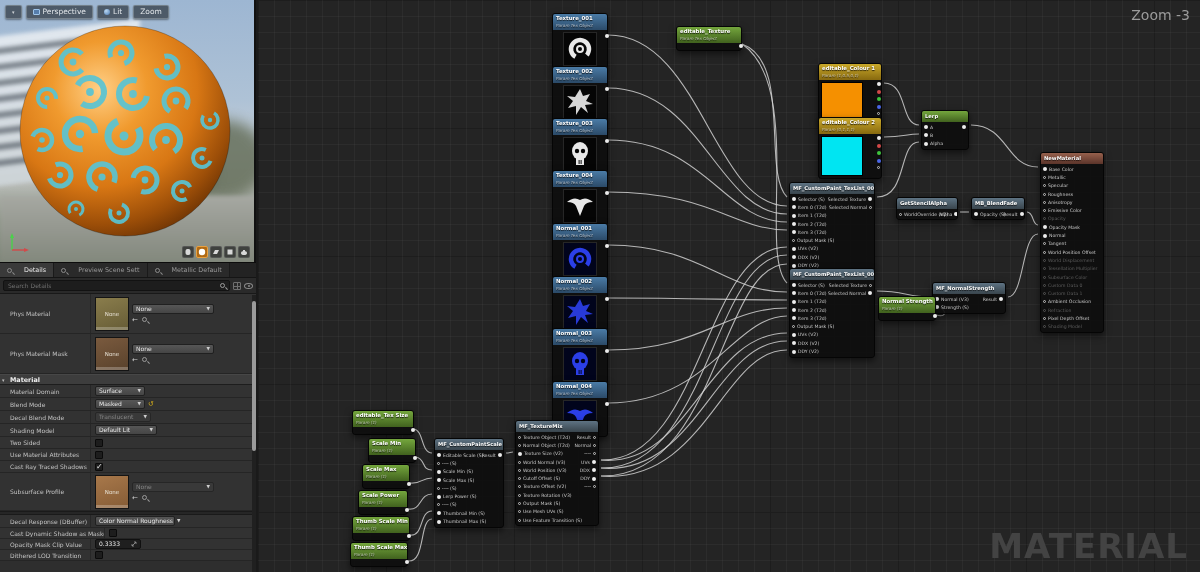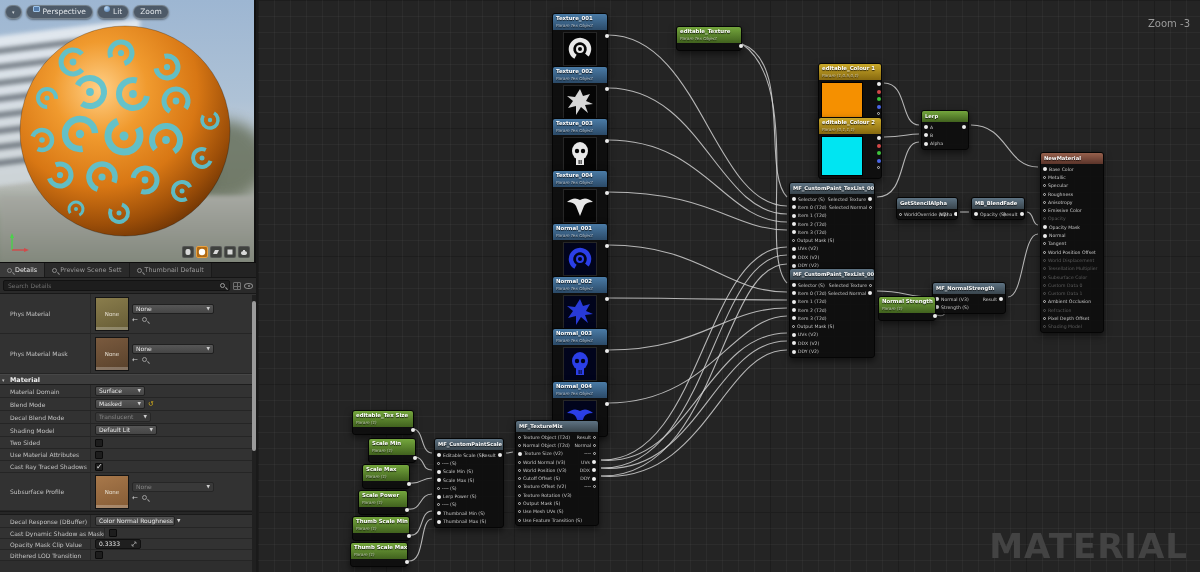--- a/index.html
+++ b/index.html
@@ -20,40 +20,40 @@
   .bg-tree1 { position:absolute; right:-14px; top:120px; width:90px; height:80px; border-radius:50%;
     background:#66705c; filter:blur(7px); opacity:.85; }
   .bg-tree2 { position:absolute; right:40px; top:150px; width:60px; height:50px; border-radius:50%;
     background:#5a6450; filter:blur(7px); opacity:.8; }
   .bg-road { position:absolute; left:0; top:196px; width:256px; height:66px;
     background:linear-gradient(180deg,#a6a8a2,#83887d); filter:blur(2px); }
 
   #sphere-svg { position:absolute; left:18px; top:24px; }
 
   #vp-toolbar { position:absolute; left:5px; top:5px; display:flex; gap:4px; align-items:center; }
-  .vbtn { height:14px; border-radius:7px; background:rgba(28,32,38,.62);
+  .vbtn { height:14px; border-radius:2px; background:rgba(28,32,38,.62);
     border:1px solid rgba(150,160,170,.55); color:#e2e6ea; font-size:7.5px; line-height:12px;
-    padding:0 6px; display:flex; align-items:flex-start; gap:3px; box-shadow:0 1px 2px rgba(0,0,0,.4); }
+    padding:0 6px; display:flex; align-items:center; gap:3px; box-shadow:0 1px 2px rgba(0,0,0,.4); }
   .vbtn .caret { font-size:5px; color:#cfd4d8; }
   .icon-monitor { width:7px; height:6px; border:1px solid #9fc4e8; background:rgba(90,140,200,.7); border-radius:1px; }
   .icon-bulb { width:6px; height:6px; border-radius:50%; background:radial-gradient(circle at 35% 30%,#bcd8f2,#4a7ab2); }
 
   #vp-shapes { position:absolute; right:4px; bottom:4px; display:flex; gap:2px; }
   .shape-btn { width:12px; height:12px; border-radius:2px; background:rgba(18,18,20,.62);
     border:1px solid rgba(120,120,120,.4); display:flex; align-items:center; justify-content:center; }
   .shape-btn.active { background:#b06a14; border-color:#e8a040; }
   .sh { display:block; }
 
   #axis-gizmo { position:absolute; left:6px; bottom:6px; }
 
   
   #details { position:absolute; left:0; top:262px; width:256px; height:310px;
     background:#2e2e2e; border-top:1px solid #0c0c0c; color:#c5c5c5; font-size:6px; overflow:hidden; }
   #tabbar { display:flex; height:15px; background:#232323; border-bottom:1px solid #151515; }
-  .tab { display:flex; align-items:center; gap:3px; padding:0 7px; color:#989898; background:#2a2a2a;
+  .tab { display:flex; align-items:center; gap:12px; padding:0 7px; color:#989898; background:#2a2a2a;
     border-right:1px solid #1a1a1a; font-size:6.4px; white-space:nowrap; }
   .tab.active { background:#3a3a3a; color:#eaeaea; }
   .tab-ico { width:5px; height:5px; border:1px solid #8a8a8a; border-radius:50%; position:relative; }
   .tab-ico::after { content:""; position:absolute; left:4px; top:4px; width:3px; height:1px; background:#8a8a8a; transform:rotate(45deg); }
 
   #searchrow { display:flex; align-items:center; height:16px; background:#2a2a2a; padding:0 3px; gap:3px;
     border-bottom:1px solid #191919; }
   #searchbox { flex:1; height:11px; background:#1d1d1d; border:1px solid #121212; border-radius:2px;
     color:#717171; font-size:6px; line-height:9px; padding:0 4px; display:flex; align-items:center; justify-content:space-between; }
   .mag { width:5px; height:5px; border:1px solid #9a9a9a; border-radius:50%; position:relative; display:inline-block; }
@@ -99,21 +99,21 @@
 
   
   #graph { position:absolute; left:258px; top:0; width:942px; height:572px; overflow:hidden;
     background-color:#242424;
     background-image:
       linear-gradient(rgba(255,255,255,.035) 1px, transparent 1px),
       linear-gradient(90deg, rgba(255,255,255,.035) 1px, transparent 1px),
       linear-gradient(rgba(0,0,0,.42) 1px, transparent 1px),
       linear-gradient(90deg, rgba(0,0,0,.42) 1px, transparent 1px);
     background-size:16px 16px,16px 16px,128px 128px,128px 128px; }
-  #zoom-label { position:absolute; right:10px; top:18px; color:#9b9b9b; font-size:10px; z-index:5; }
+  #zoom-label { position:absolute; right:10px; top:7px; color:#9b9b9b; font-size:14px; z-index:5; }
   #watermark { position:absolute; right:12px; bottom:6px; color:#434343; font-size:34px; font-weight:bold;
     letter-spacing:1px; z-index:0; }
   #wires { position:absolute; left:0; top:0; width:1200px; height:572px; z-index:1; pointer-events:none; }
   #wires path { fill:none; stroke:#d6d6d6; stroke-width:1.1; opacity:.82; }
 
   .gnode { position:absolute; z-index:2; background:rgba(14,14,14,.93); border:1px solid #050505;
     border-radius:3px; box-shadow:0 3px 7px rgba(0,0,0,.55); overflow:visible; }
   .ghdr { height:11px; line-height:11px; font-size:5.2px; font-weight:bold; color:#fff; padding:0 3px;
     white-space:nowrap; overflow:hidden; border-radius:2px 2px 0 0;
     background:linear-gradient(180deg,#5e7383,#39454d); text-shadow:0 1px 1px rgba(0,0,0,.8); }
@@ -309,21 +309,21 @@
       <div class="tab active">
           <span class="tab-ico"></span>
           <span>Details</span>
         </div>
       <div class="tab">
           <span class="tab-ico"></span>
           <span>Preview Scene Sett</span>
         </div>
       <div class="tab">
           <span class="tab-ico"></span>
-          <span>Thumbnail Default</span>
+          <span>Metallic Default</span>
         </div>
     </div>
 
     <div id="searchrow">
       <div id="searchbox">
         <span>Search Details</span>
         <span class="mag"></span>
       </div>
       <span class="grid-ico"></span>
       <span class="eye-ico"></span>

